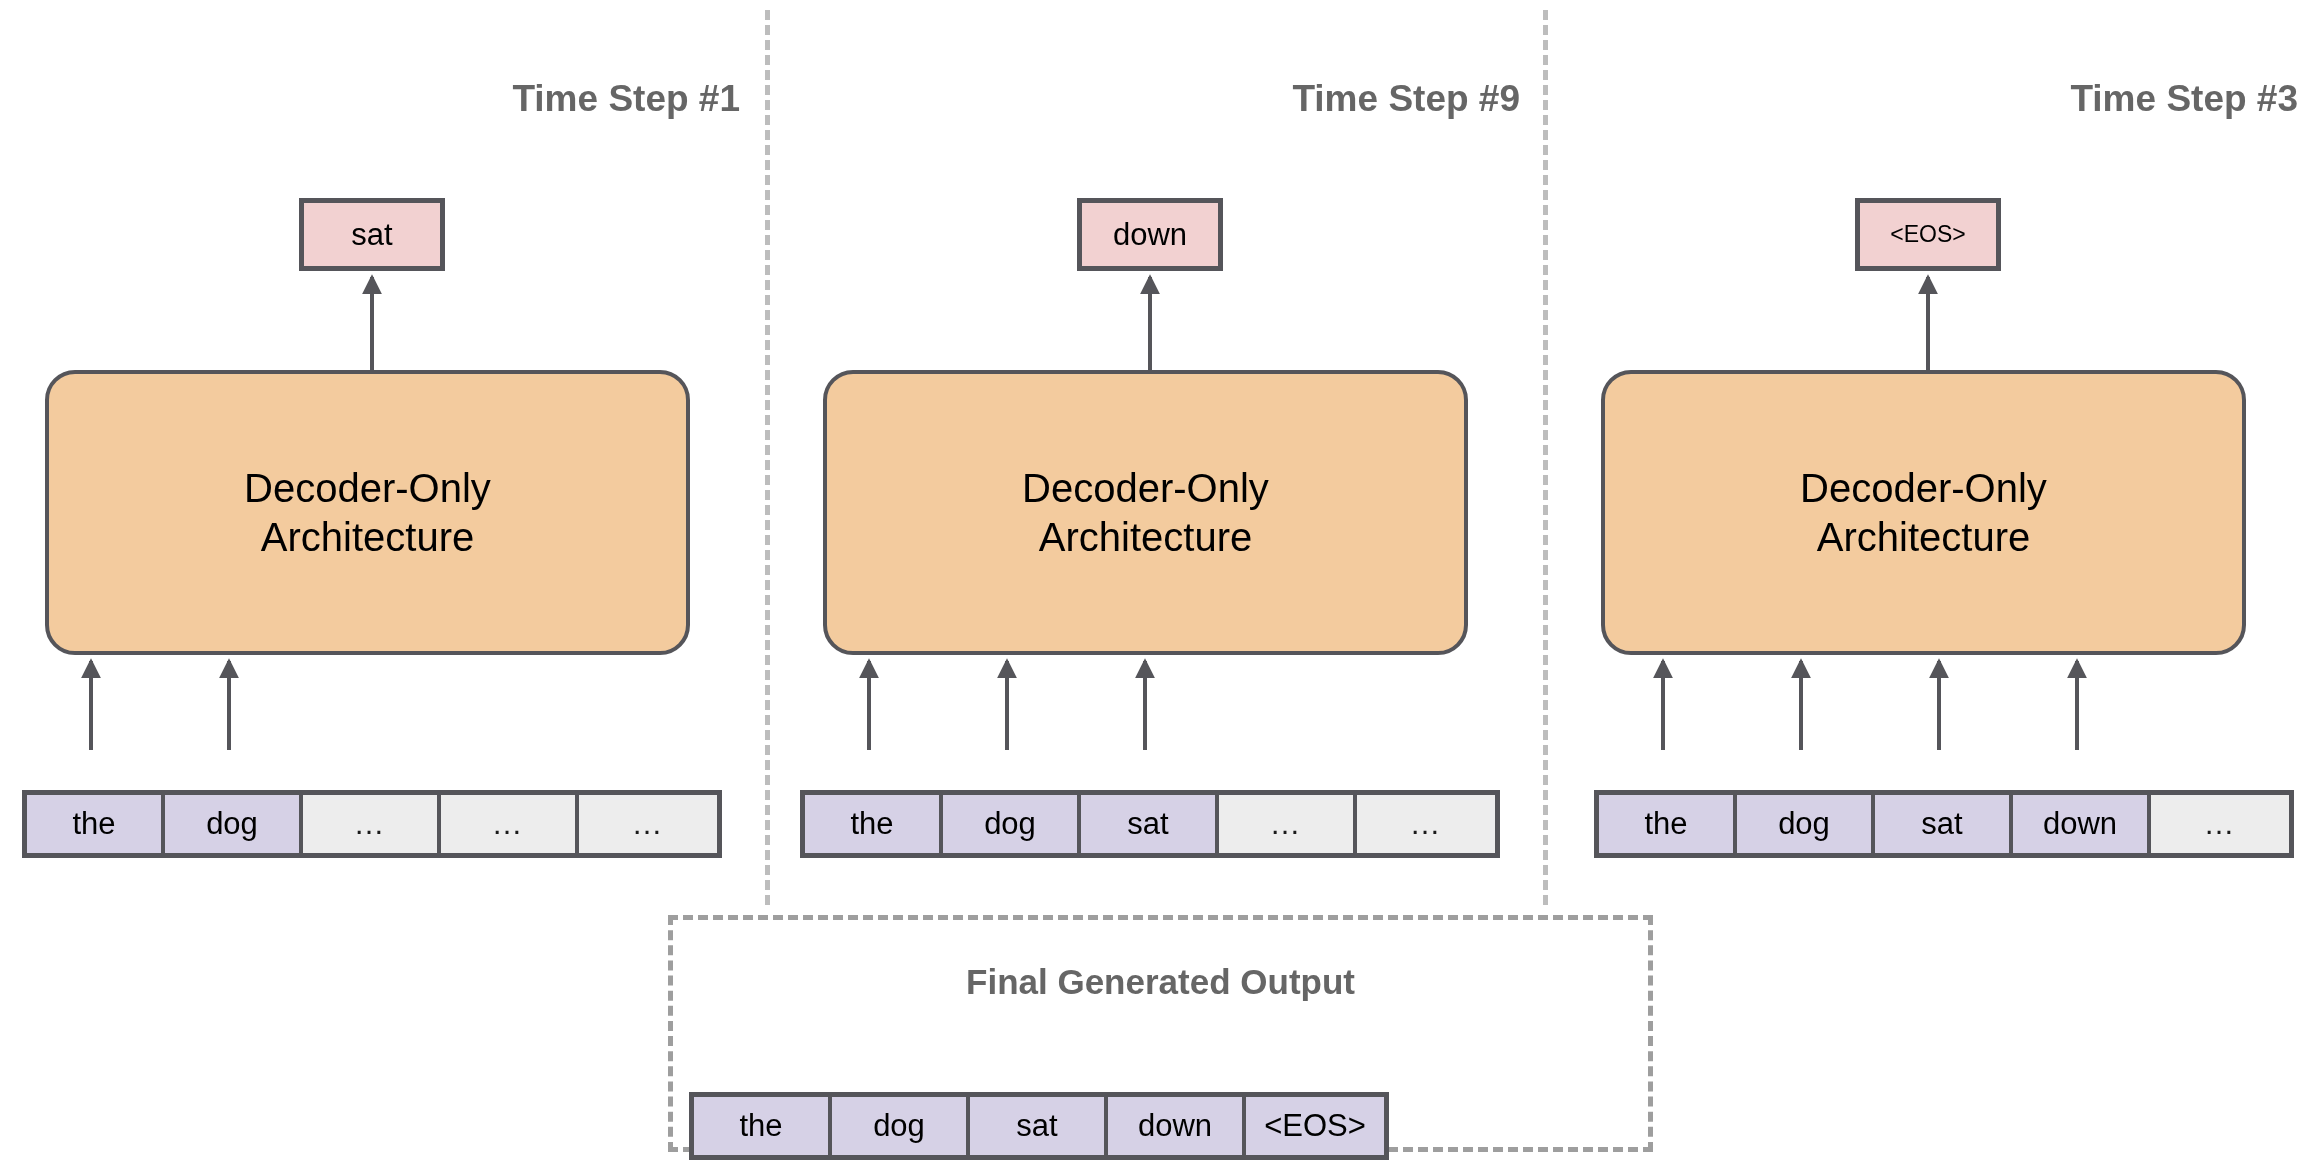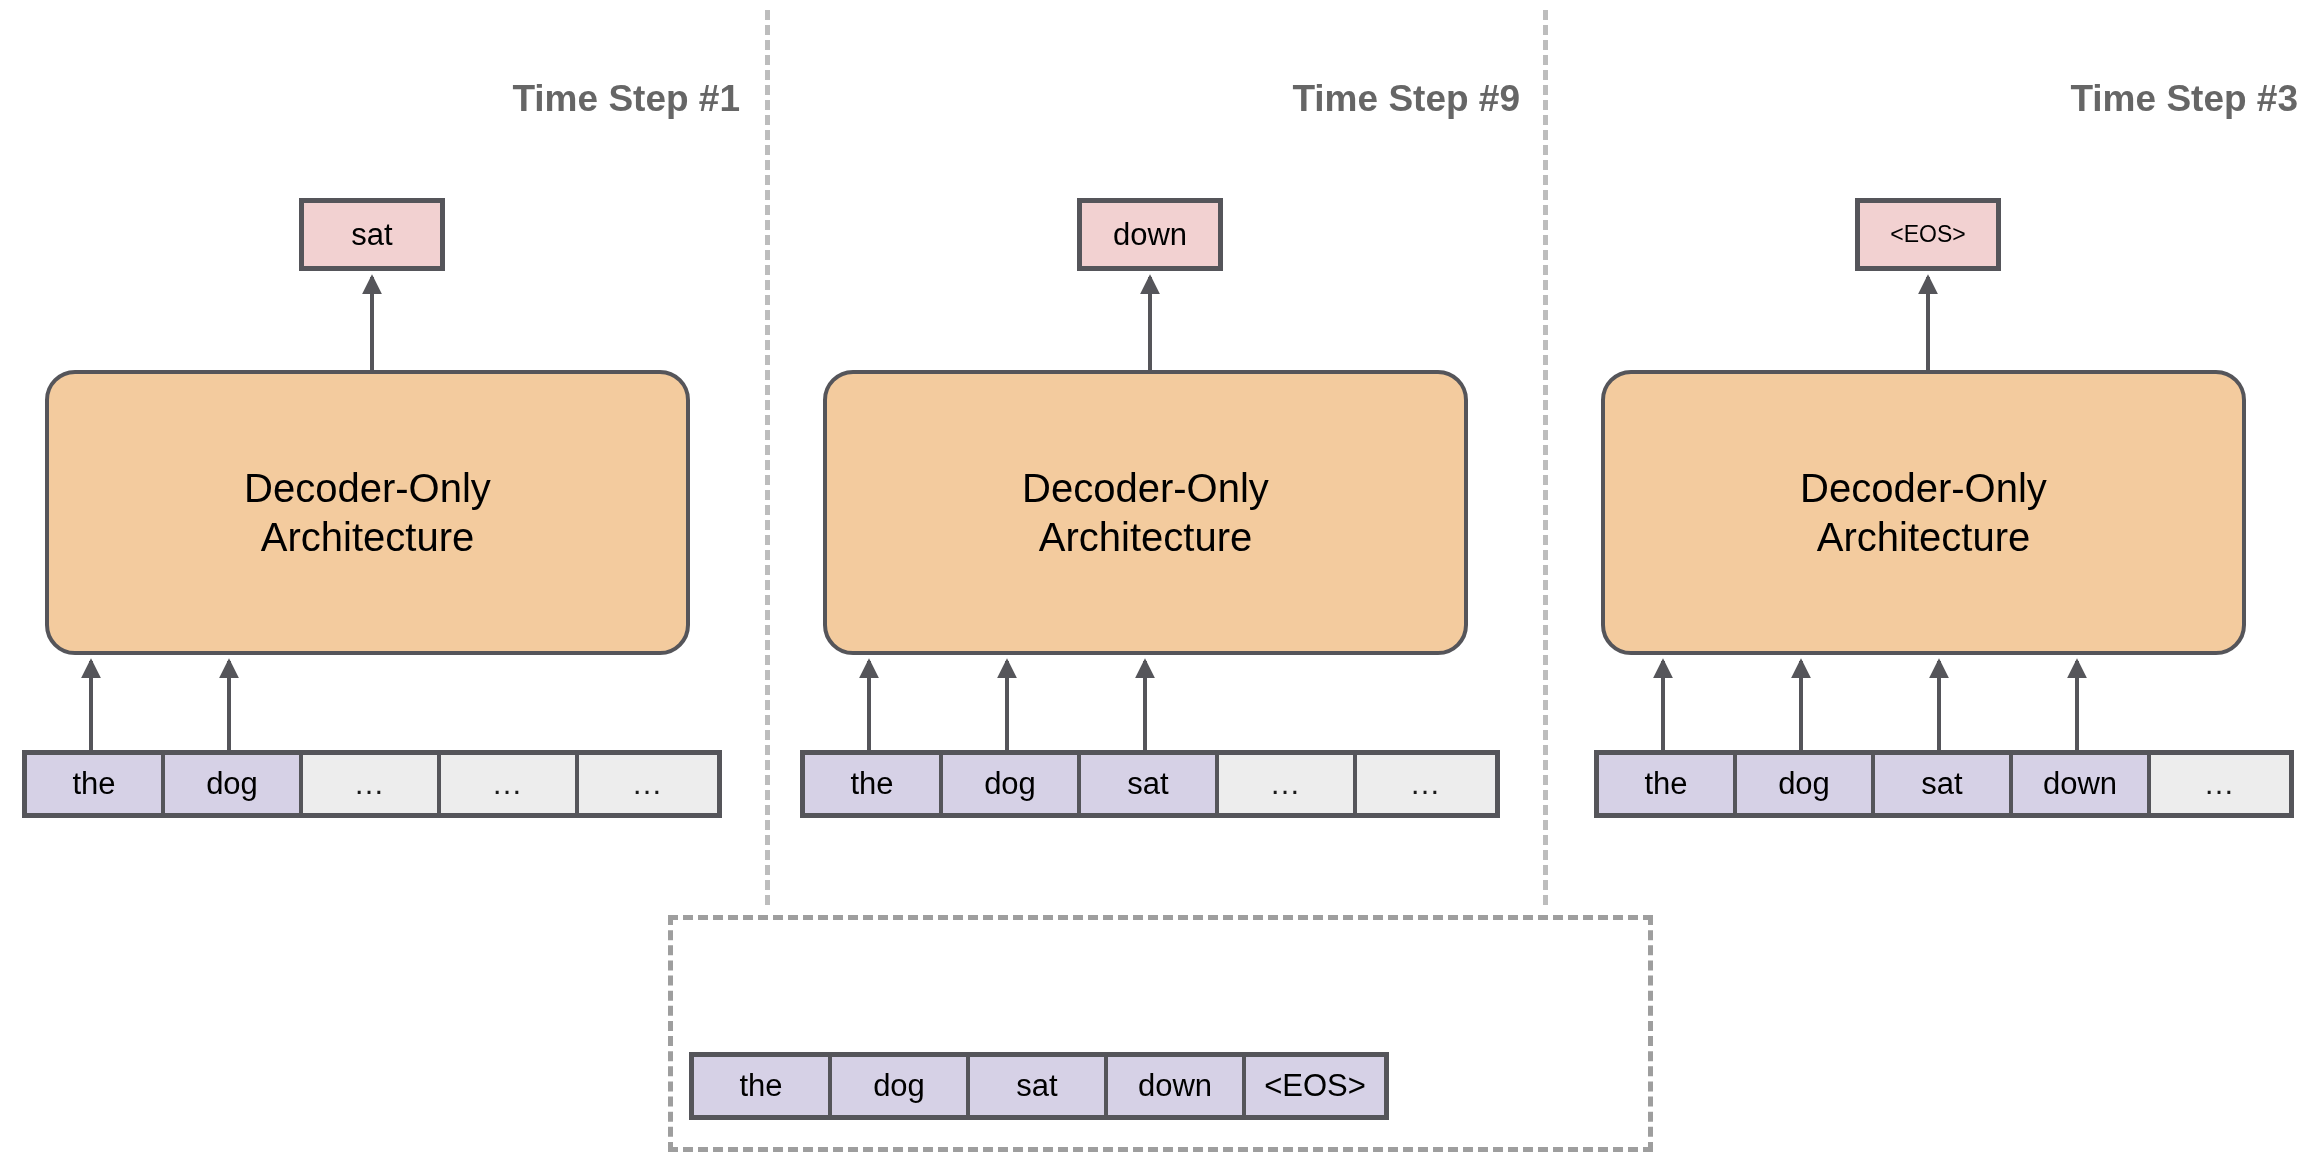--- a/index.html
+++ b/index.html
@@ -68,20 +68,21 @@
     text-align: center;
   }
 
   
   .token-row {
     position: absolute;
     display: flex;
     border: 5px solid #55555a;
     box-sizing: border-box;
     background: #55555a;
+    margin-top: 40px;
   }
   .token-cell {
     box-sizing: border-box;
     display: flex;
     align-items: center;
     justify-content: center;
     font-size: 31px;
     color: #000000;
     border-right: 4px solid #55555a;
     background: #D6D1E6;
@@ -175,20 +176,21 @@
 
   <div class="token-row" style="left:1594px; top:750px; width:700px; height:68px;">
     <div class="token-cell" style="width:138px;">the</div>
     <div class="token-cell" style="width:138px;">dog</div>
     <div class="token-cell" style="width:138px;">sat</div>
     <div class="token-cell" style="width:138px;">down</div>
     <div class="token-cell empty" style="width:138px;">…</div>
   </div>
 
   <div class="final-panel" style="left:668px; top:915px; width:985px; height:237px;">
+    <div class="final-title" style="top:42px;">Final Generated Output</div>
     <div class="token-row" style="left:16px; top:132px; width:700px; height:68px;">
       <div class="token-cell" style="width:138px;">the</div>
       <div class="token-cell" style="width:138px;">dog</div>
       <div class="token-cell" style="width:138px;">sat</div>
       <div class="token-cell" style="width:138px;">down</div>
       <div class="token-cell" style="width:138px;">&lt;EOS&gt;</div>
     </div>
   </div>
 
   <svg class="arrow-layer" viewBox="0 0 2300 1164" xmlns="http://www.w3.org/2000/svg">

